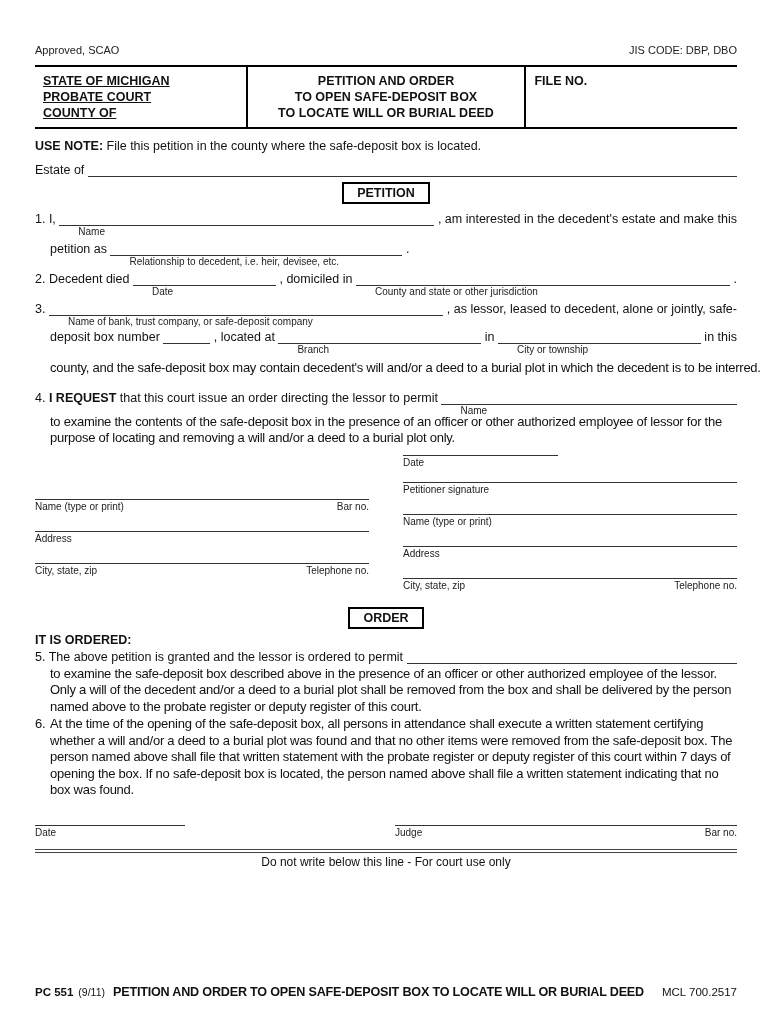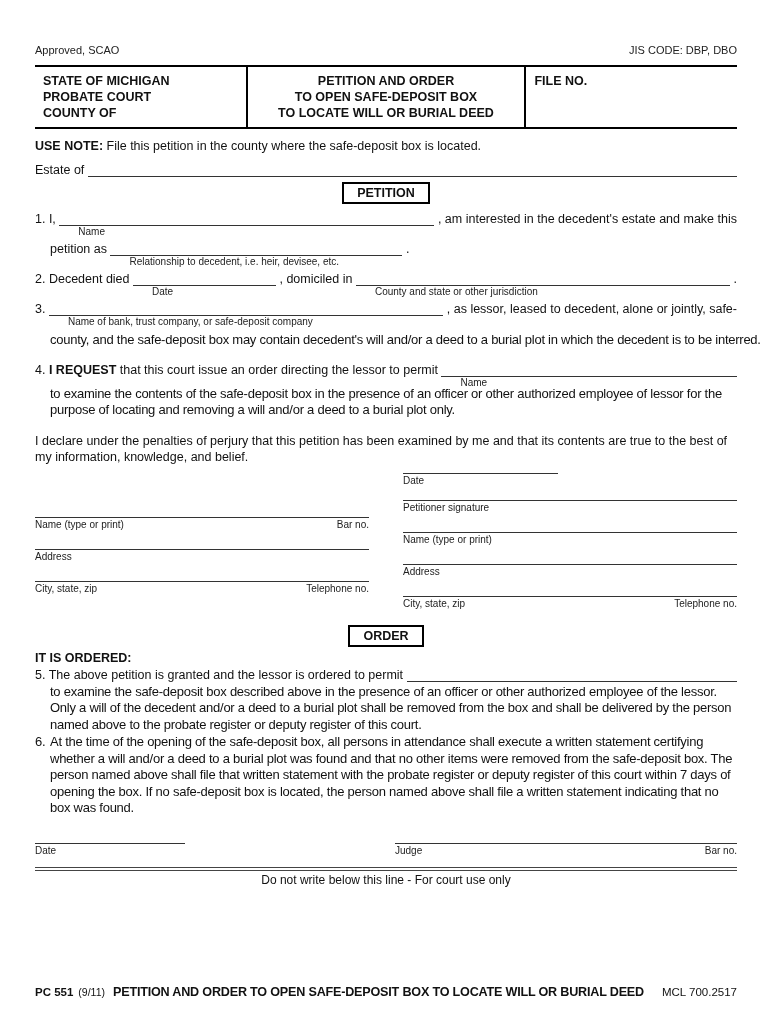--- a/index.html
+++ b/index.html
@@ -7,21 +7,21 @@
   body {
     width:770px; height:1024px; position:relative; overflow:hidden;
     color:#111; font-family:"Liberation Sans", sans-serif; font-size:12.5px;
   }
   .page { padding:44px 33px 0 35px; }
 
   .toprow { display:flex; justify-content:space-between; font-size:11px; color:#222; }
 
   .hdrbox { display:flex; border-top:2px solid #000; border-bottom:2px solid #000; margin-top:9px; }
   .hcell { padding:6px 8px; line-height:16px; font-weight:bold; }
-  .c1 { flex:0 0 30%; }
+  .c1 { flex:0 0 30%;text-decoration:underline; }
   .c2 { flex:0 0 40%; border-left:2px solid #000; border-right:2px solid #000; text-align:center; }
   .c3 { flex:1 1 auto; }
 
   .usenote { margin-top:10px; }
   .bold { font-weight:bold; }
 
   .frow { display:flex; align-items:flex-end; }
   .t { white-space:pre; }
   .blank { position:relative; border-bottom:1px solid #333; height:15px; }
   .grow { flex:1 1 auto; }
@@ -126,35 +126,47 @@
   </div>
 
   <div class="frow" style="margin-top:15px;">
     <span class="t">3. </span>
     <span class="blank grow">
       <span class="lbl">Name of bank, trust company, or safe-deposit company</span>
     </span>
     <span class="t"> , as lessor, leased to decedent, alone or jointly, safe-</span>
   </div>
 
+  <div class="frow ind" style="margin-top:13px;">
+    <span class="t">deposit box number </span>
+    <span class="blank" style="width:47px;"></span>
+    <span class="t"> , located at </span>
+    <span class="blank grow">
+      <span class="lbl">Branch</span>
+    </span>
+    <span class="t"> in </span>
+    <span class="blank grow">
+      <span class="lbl">City or township</span>
+    </span>
+    <span class="t"> in this</span>
+  </div>
 
   <div class="para ind tight nowrap" style="margin-top:16px;">county, and the safe-deposit box may contain decedent's will and/or a deed to a burial plot in which the decedent is to be interred.</div>
 
   <div class="frow" style="margin-top:13px;">
     <span class="t">4. </span>
     <span class="t bold">I REQUEST</span>
     <span class="t"> that this court issue an order directing the lessor to permit </span>
     <span class="blank grow">
       <span class="lbl">Name</span>
     </span>
   </div>
 
   <div class="para ind tight" style="margin-top:9px;">to examine the contents of the safe-deposit box in the presence of an officer or other authorized employee of lessor for the purpose of locating and removing a will and/or a deed to a burial plot only.</div>
 
-  <div class="para" style="margin-top:14px;">I declare under the penalties of perjury that this petition has been examined by me and that its contents are true to the best of my information, knowledge, and belief.</div>
 
   <div class="sigs">
     <div class="sigcol">
       <div class="spacer"></div>
       <div class="sigline mt17">
         <span>Name (type or print)</span>
         <span>Bar no.</span>
       </div>
       <div class="sigline mt17">
         <span>Address</span>

